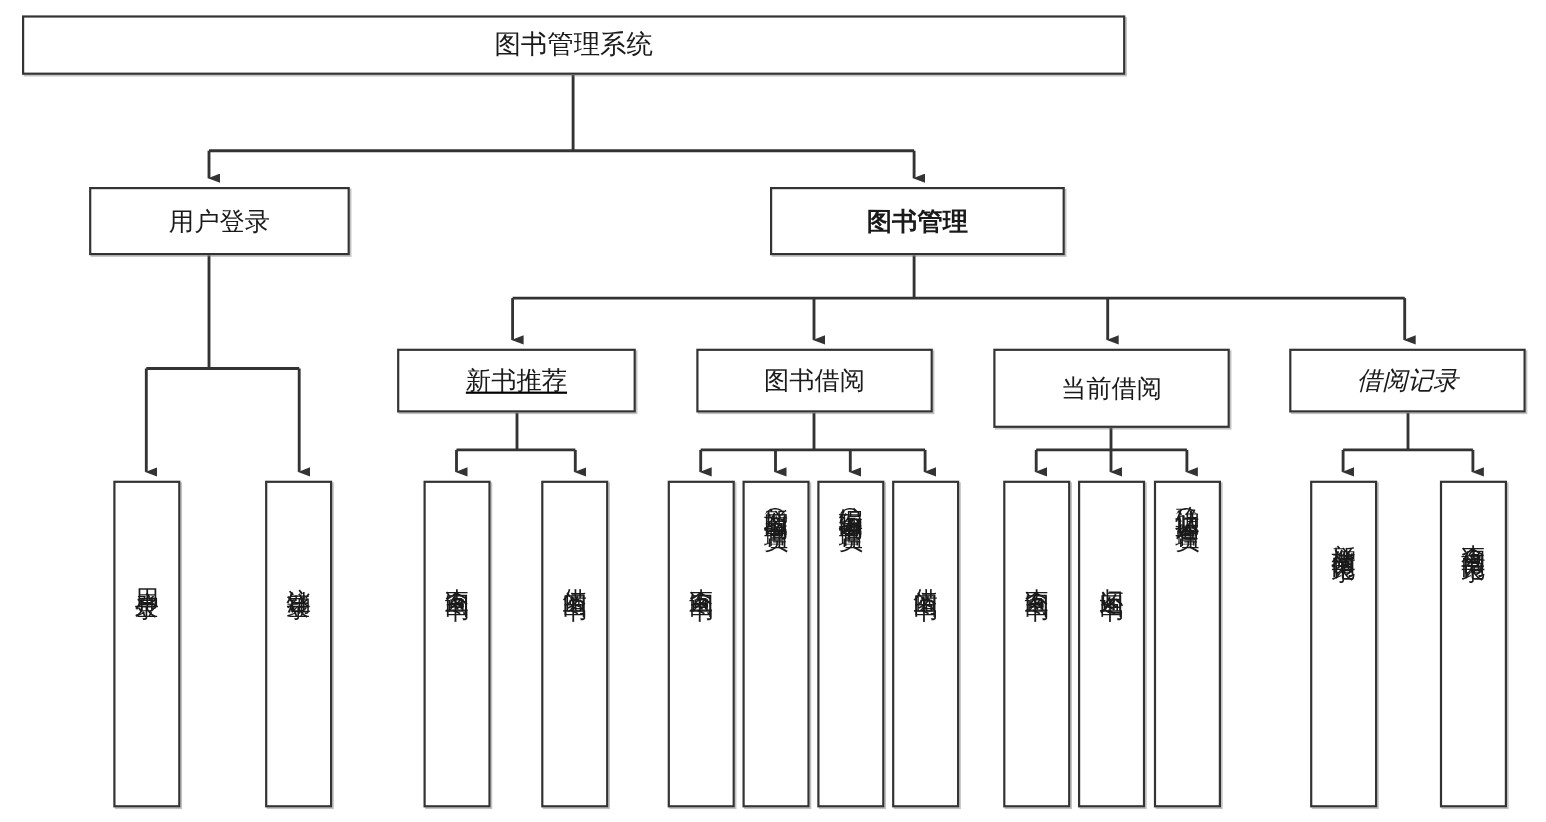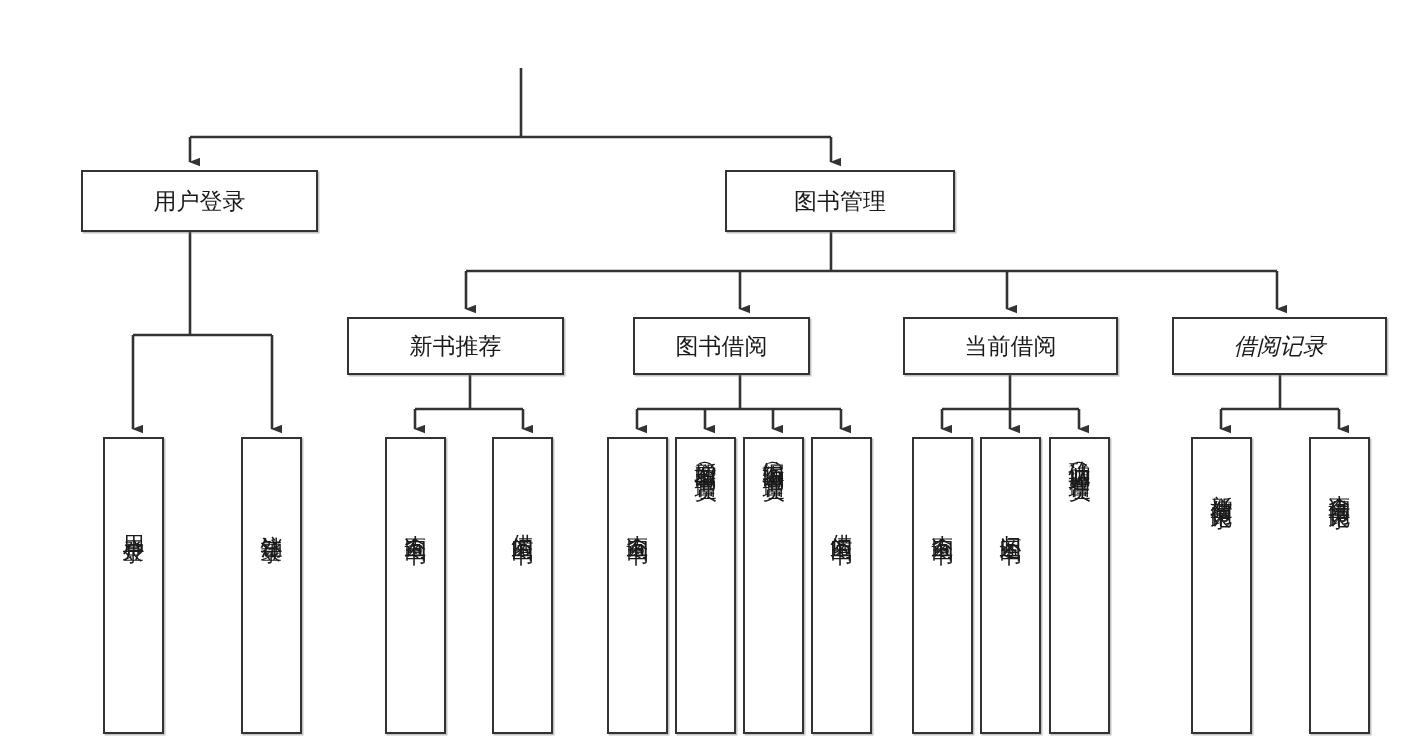--- a/index.html
+++ b/index.html
@@ -127,35 +127,38 @@
       <path d="M1010,409 L1010,429" marker-end="url(#arrowhead)"></path>
       <path d="M1079,409 L1079,429" marker-end="url(#arrowhead)"></path>
 
       <path d="M1280,375 L1280,409"></path>
       <path d="M1221,409 L1339,409"></path>
       <path d="M1221,409 L1221,429" marker-end="url(#arrowhead)"></path>
       <path d="M1339,409 L1339,429" marker-end="url(#arrowhead)"></path>
     </g>
   </svg>
 
+  <div class="node horiz root" style="left:20px; top:14px; width:1003px; height:54px;">
+    <span class="node-label">图书管理系统</span>
+  </div>
 
   <div class="node horiz" style="left:81px; top:170px; width:237px; height:62px;">
     <span class="node-label">用户登录</span>
   </div>
-  <div class="node horiz" style="left:725px; top:170px; width:230px; height:62px;">
+  <div class="node horiz" style="left:700px; top:170px; width:268px; height:62px;font-weight:bold;">
     <span class="node-label">图书管理</span>
   </div>
 
-  <div class="node horiz" style="left:347px; top:317px; width:217px; height:58px;">
+  <div class="node horiz" style="left:361px; top:317px; width:217px; height:58px;text-decoration:underline;">
     <span class="node-label">新书推荐</span>
   </div>
-  <div class="node horiz" style="left:633px; top:317px; width:177px; height:58px;">
+  <div class="node horiz" style="left:633px; top:317px; width:215px; height:58px;">
     <span class="node-label">图书借阅</span>
   </div>
-  <div class="node horiz" style="left:903px; top:317px; width:215px; height:58px;">
+  <div class="node horiz" style="left:903px; top:317px; width:215px; height:72px;">
     <span class="node-label">当前借阅</span>
   </div>
   <div class="node horiz" style="left:1172px; top:317px; width:215px; height:58px;font-style:italic;">
     <span class="node-label">借阅记录</span>
   </div>
 
   <div class="node vert mid" style="left:103px; top:437px; width:61px; height:297px; padding-top:78px;">
     <span class="node-label">用户登录</span>
   </div>
   <div class="node vert mid" style="left:241px; top:437px; width:61px; height:297px; padding-top:78px;">

